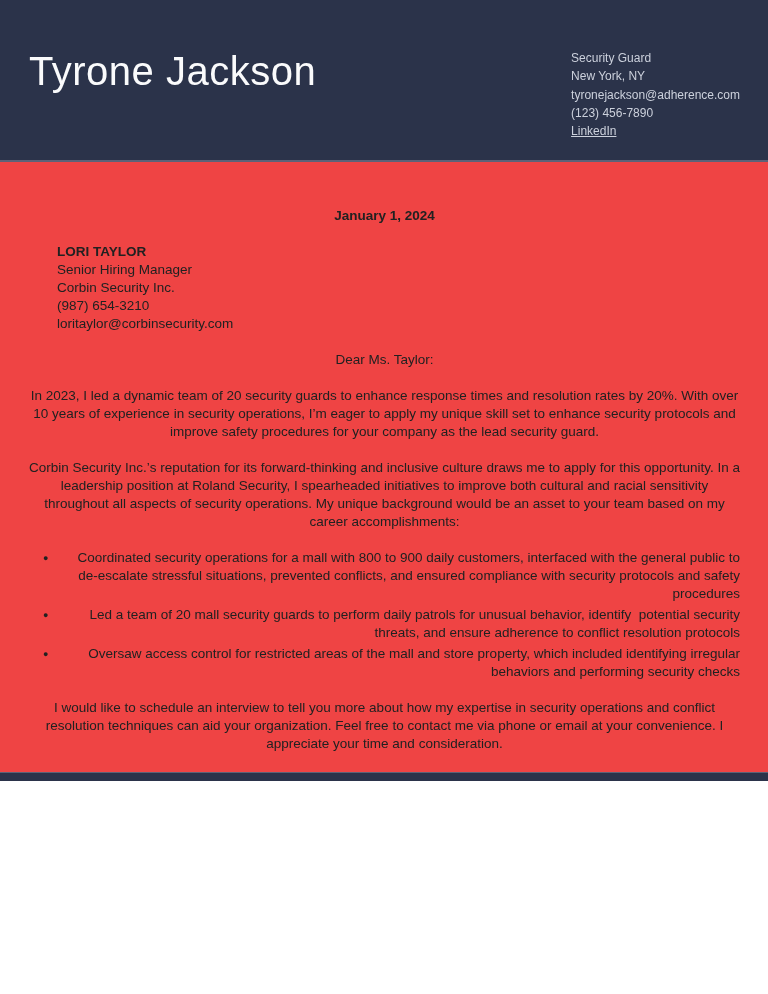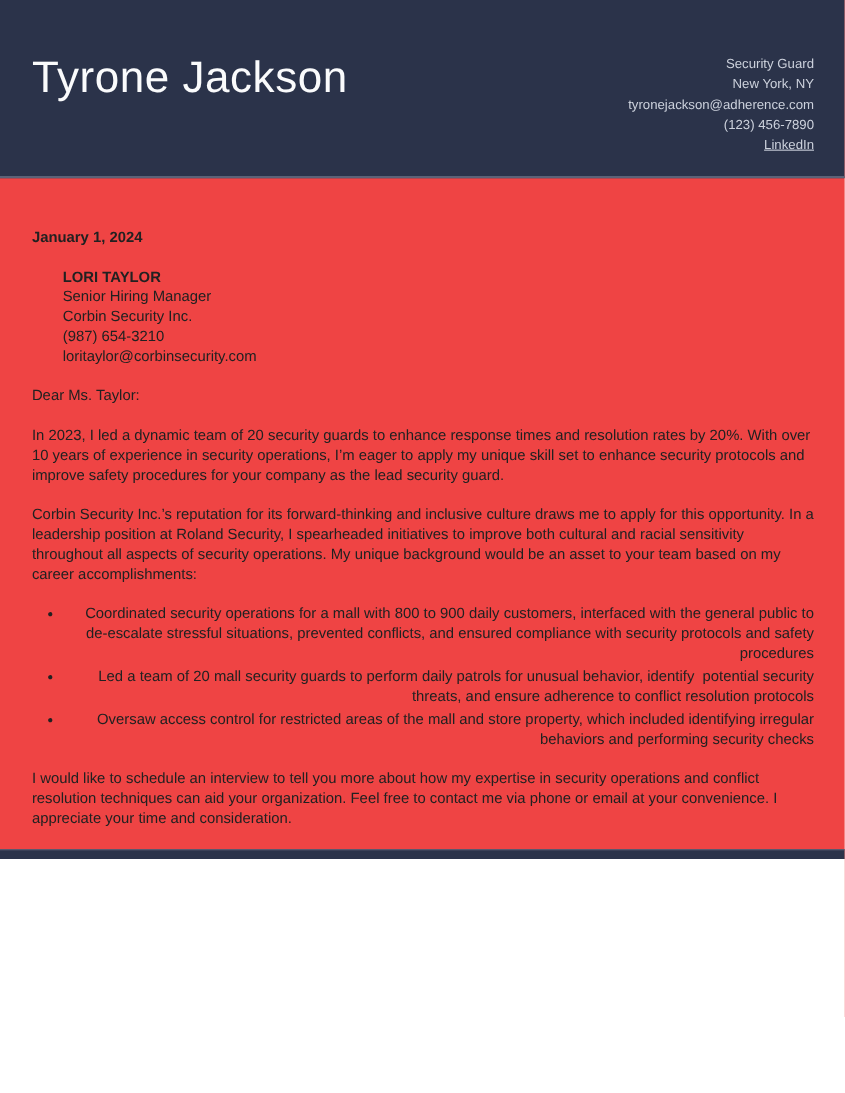--- a/index.html
+++ b/index.html
@@ -30,41 +30,41 @@
     line-height: 48px;
     font-weight: 300;
     letter-spacing: 0.5px;
     color: #fafbfc;
     white-space: nowrap;
   }
   .contact {
     position: absolute;
     right: 28px;
     top: 49px;
-    text-align: right;
+    text-align: left;
     font-size: 12px;
     line-height: 18.3px;
     color: #ccd1dc;
   }
   .contact .linkedin {
     color: #ccd1dc;
     text-decoration: underline;
     cursor: pointer;
   }
 
   
   .letter {
     position: relative;
     padding: 45px 28px 0 29px;
     font-size: 13.5px;
     line-height: 18px;
     color: #212121;
   }
   .letter .block { margin-bottom: 18px; }
-  .letter p { white-space: pre-wrap; }
+  .letter p { white-space: pre-wrap; text-align: center; }
   .bold { font-weight: bold; }
   .italic { font-style: italic; }
 
   .recipient div { white-space: pre-wrap; margin-left: 28px; }
 
   ul.bullets {
     list-style: none;
     margin: 0 0 18px 0;
     padding-left: 45px;
     text-align: right;

